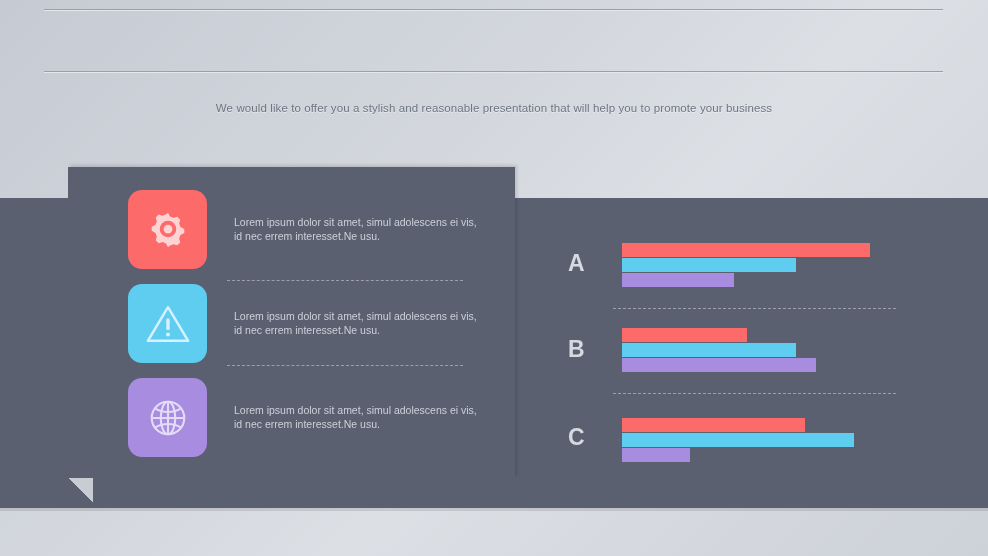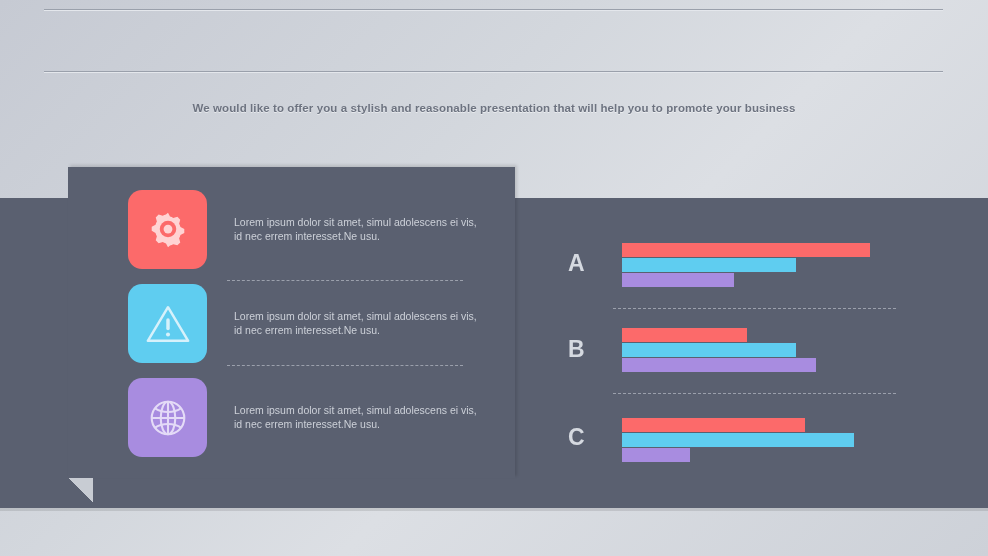--- a/index.html
+++ b/index.html
@@ -18,21 +18,20 @@
 
   #page-title{
     position:absolute;left:0;right:0;top:16px;text-align:center;
     font-size:37px;font-weight:bold;color:#5c6270;letter-spacing:-0.3px;
     text-shadow:0 1px 0 rgba(255,255,255,.55);
   }
   #subtitle{
     position:absolute;left:0;right:0;top:102px;text-align:center;
     font-size:11.5px;color:#6d7380;letter-spacing:.1px;
     text-shadow:0 1px 0 rgba(255,255,255,.5);
-    font-weight:bold;
   }
 
   
   .band-wide{position:absolute;left:0;top:198px;width:988px;height:310px;background:#5a6070;}
   .band-wide:after{content:"";position:absolute;left:0;right:0;bottom:-3px;height:3px;
         background:rgba(0,0,0,.10);}
   .panel-inner{
     position:absolute;left:68px;top:167px;width:447px;height:311px;background:#5a6070;
     box-shadow:2px -2px 3px rgba(0,0,0,.13);
   }

